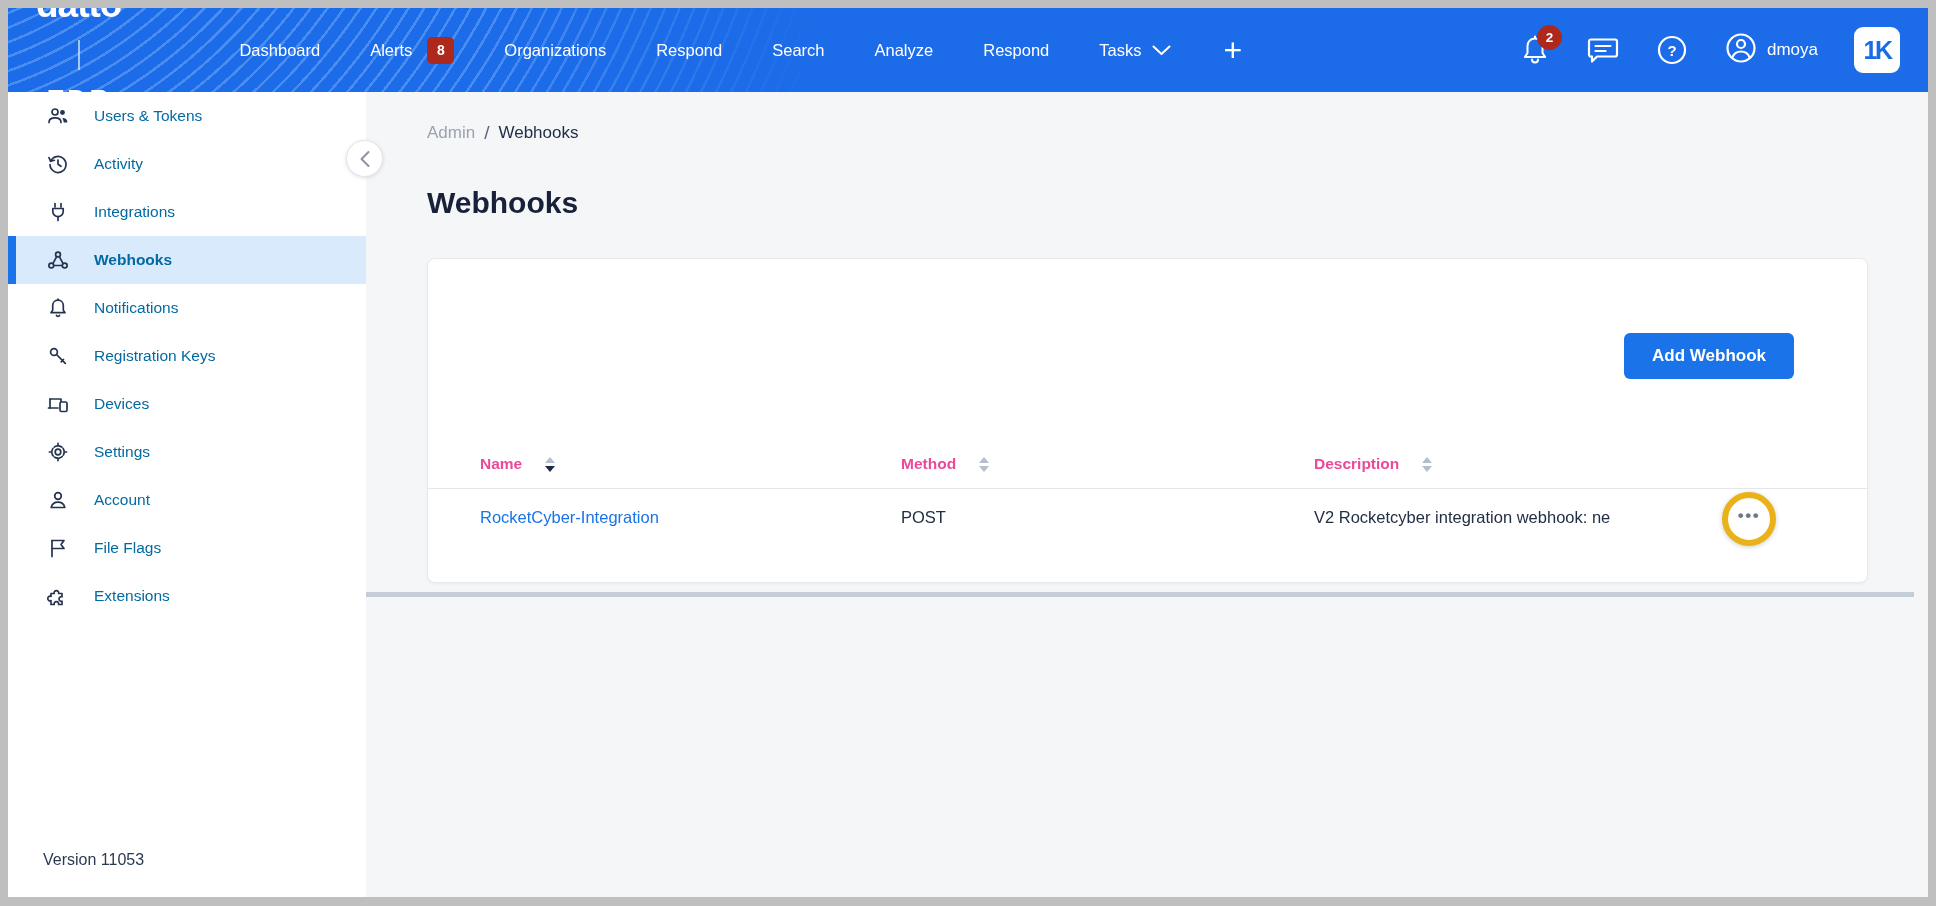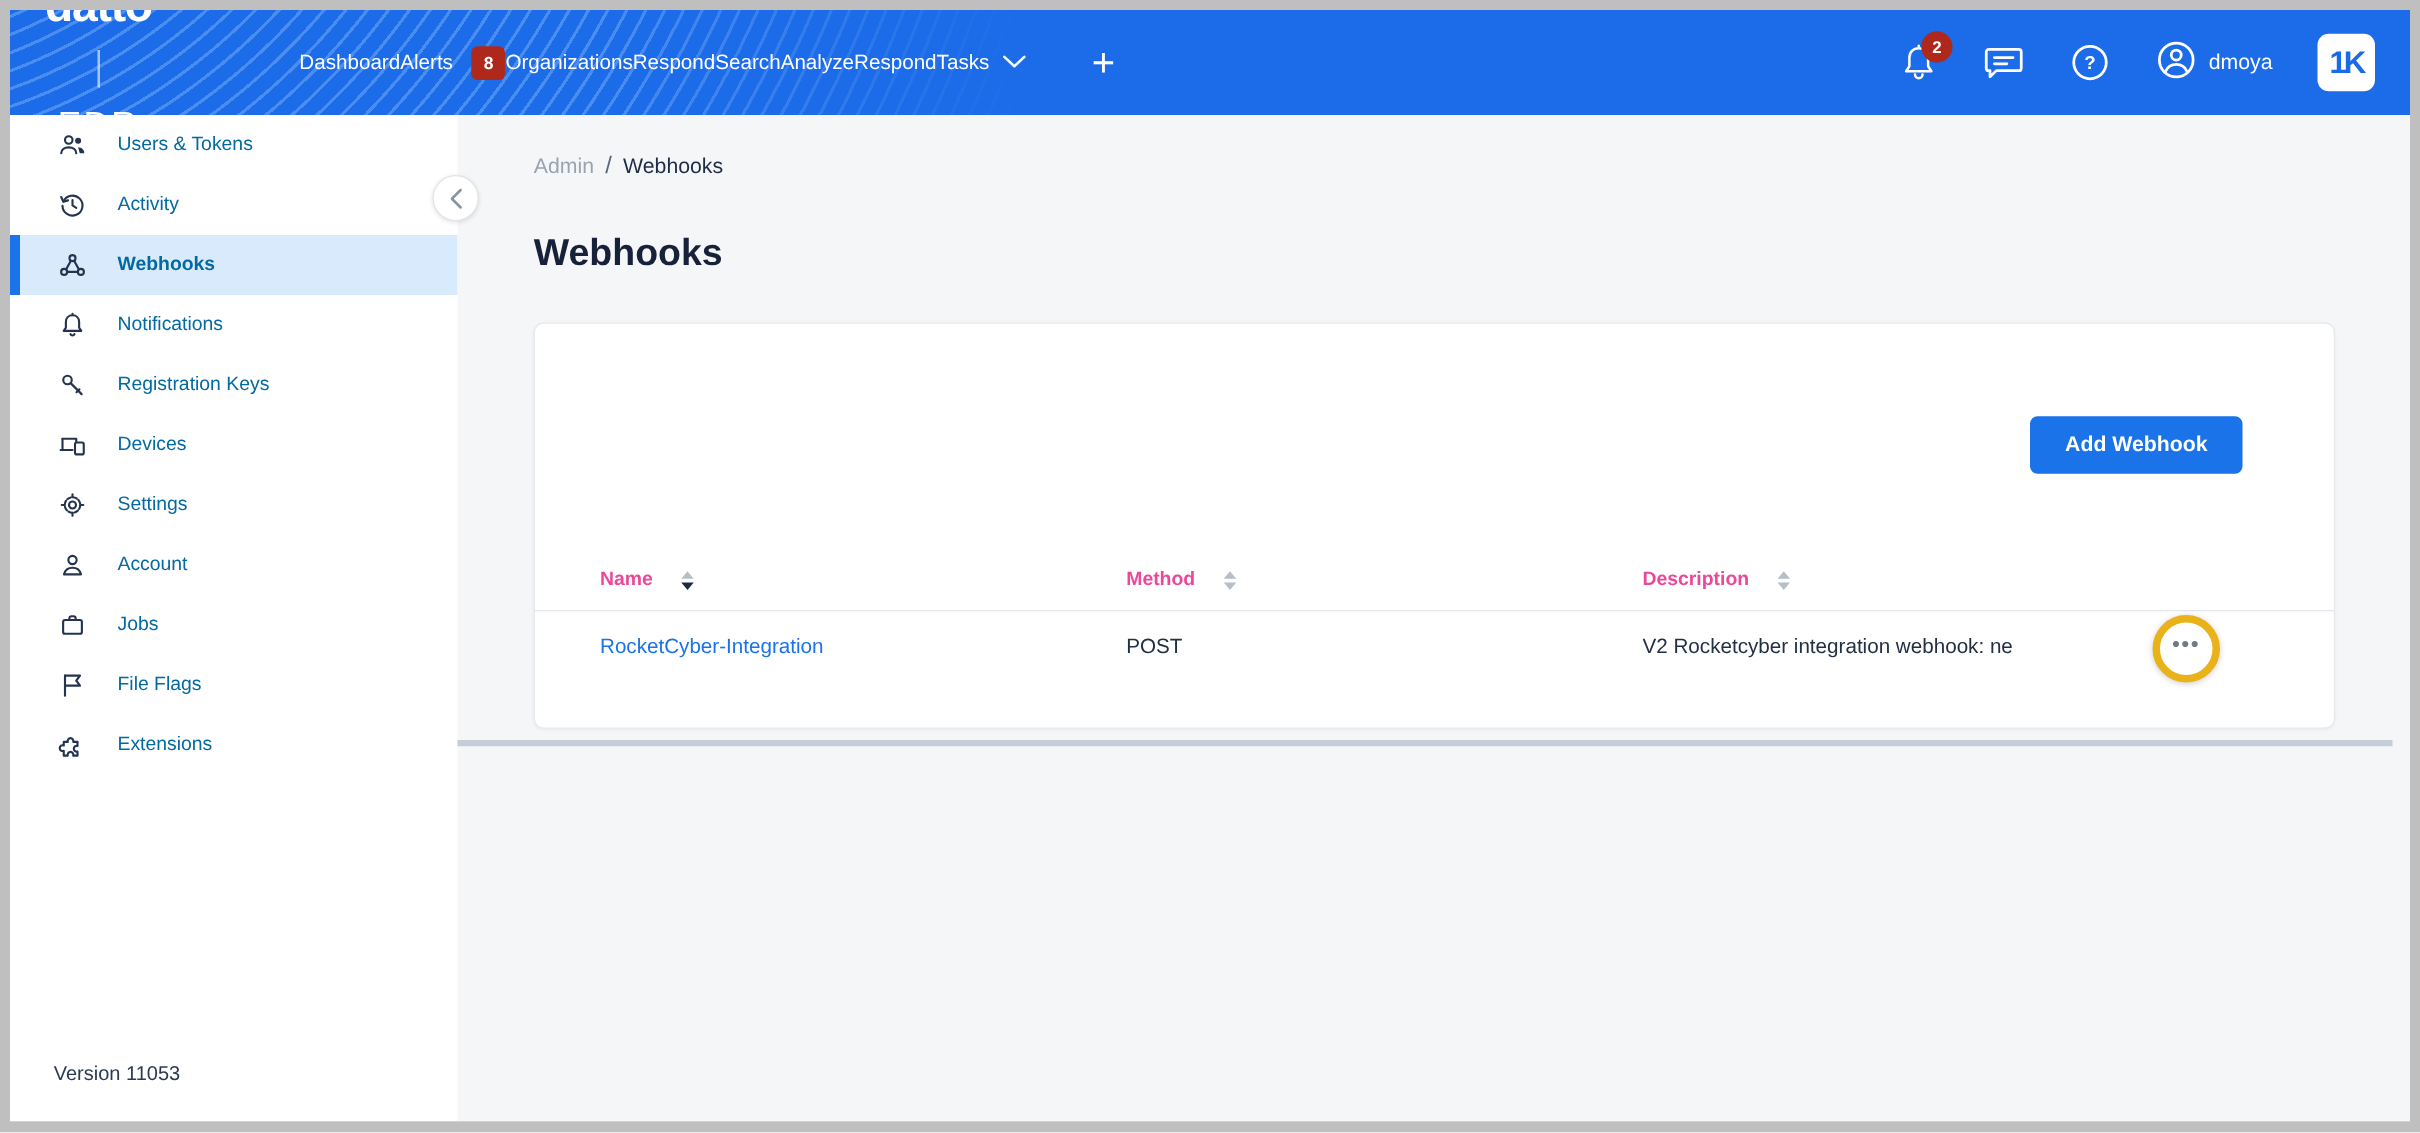--- a/index.html
+++ b/index.html
@@ -12,21 +12,21 @@
   .topbar::before { content:""; position:absolute; left:0; top:0; bottom:0; width:860px;
     background: repeating-radial-gradient(circle at -140px -330px, transparent 0 11px, rgba(150,195,255,.38) 11px 13.5px);
     -webkit-mask-image: linear-gradient(to right,#000 0 55%, transparent 94%);
     mask-image: linear-gradient(to right,#000 0 55%, transparent 94%);
     pointer-events:none; }
   .topbar > * { position:relative; z-index:1; }
   .brand { display:flex; align-items:center; gap:14px;flex-direction:column; }
   .brand-datto { color:#fff; font-size:37px; font-weight:700; letter-spacing:-1px; }
   .brand-sep { width:2px; height:30px; background:rgba(210,230,255,.75); }
   .brand-product { color:#fff; font-size:28px; font-weight:300; letter-spacing:2px; }
-  .nav { display:flex; align-items:center; margin-left:118px; }
+  .nav { display:flex; align-items:center; gap:50px; margin-left:118px; }
   .nav-item { color:#fff; font-size:16.5px; display:flex; align-items:center; cursor:pointer; white-space:nowrap; }
   .badge-sq { margin-left:15px; min-width:27px; height:27px; background:#ae281c; border-radius:5px; color:#fff; font-size:14px; font-weight:700; display:flex; align-items:center; justify-content:center; padding:0 6px; }
   .chev { margin-left:11px; }
   .top-plus { color:#fff; font-size:32px; font-weight:300; margin-left:52px; cursor:pointer; line-height:1; }
   .top-right { margin-left:auto; display:flex; align-items:center; gap:36px; }
   .icon-btn { position:relative; display:flex; align-items:center; cursor:pointer; }
   .badge-dot { position:absolute; top:-9px; right:-12px; min-width:25px; height:25px; background:#ae281c; border-radius:50%; color:#fff; font-size:13.5px; font-weight:700; display:flex; align-items:center; justify-content:center; }
   .user-chip { display:flex; align-items:center; gap:9px; color:#fff; font-size:17px; cursor:pointer; }
   .kaseya { width:46px; height:46px; background:#fff; border-radius:9px; display:flex; align-items:center; justify-content:center; color:#1a6be8; font-weight:800; font-size:25px; letter-spacing:-2.5px; cursor:pointer; }
 
@@ -166,20 +166,30 @@
       <div class="side-item">
         <span class="side-icon">
           <svg width="24" height="24" viewBox="0 0 24 24">
                 <path d="M4.7 9.2A8 8 0 1 1 4 12.6"></path>
                 <path d="M3 5.6l1.6 3.7 3.8-1"></path>
                 <path d="M12 8v4.3l3 2"></path>
               </svg>
         </span>
         <span class="side-label">Activity</span>
       </div>
+      <div class="side-item">
+        <span class="side-icon">
+          <svg width="24" height="24" viewBox="0 0 24 24">
+                <path d="M9 3.5v3.5 M15 3.5v3.5"></path>
+                <path d="M6.8 8.5h10.4v3a5.2 5.2 0 0 1-10.4 0z"></path>
+                <path d="M12 16.7v3.8"></path>
+              </svg>
+        </span>
+        <span class="side-label">Integrations</span>
+      </div>
       <div class="side-item active">
         <span class="side-icon">
           <svg width="24" height="24" viewBox="0 0 24 24">
                 <circle cx="12" cy="6.5" r="2.4"></circle>
                 <circle cx="5.3" cy="17.5" r="2.4"></circle>
                 <circle cx="18.7" cy="17.5" r="2.4"></circle>
                 <path d="M10.7 8.6 7 15.3 M13.3 8.6l3.7 6.7 M7.8 17.5h8.4"></path>
               </svg>
         </span>
         <span class="side-label">Webhooks</span>
@@ -223,29 +233,20 @@
         <span class="side-label">Settings</span>
       </div>
       <div class="side-item">
         <span class="side-icon">
           <svg width="24" height="24" viewBox="0 0 24 24">
                 <circle cx="12" cy="8" r="3.3"></circle>
                 <path d="M5.2 19.5c.9-3.6 3.6-5.3 6.8-5.3s5.9 1.7 6.8 5.3z"></path>
               </svg>
         </span>
         <span class="side-label">Account</span>
-      </div>
-      <div class="side-item">
-        <span class="side-icon">
-          <svg width="24" height="24" viewBox="0 0 24 24">
-                <rect x="4.5" y="8" width="15" height="11" rx="1.5"></rect>
-                <path d="M9.5 8V6.6A1.6 1.6 0 0 1 11.1 5h1.8a1.6 1.6 0 0 1 1.6 1.6V8"></path>
-              </svg>
-        </span>
-        <span class="side-label">Jobs</span>
       </div>
       <div class="side-item">
         <span class="side-icon">
           <svg width="24" height="24" viewBox="0 0 24 24">
                 <path d="M6 20.5V4.5"></path>
                 <path d="M6 4.5h12l-3 4 3 4H6"></path>
               </svg>
         </span>
         <span class="side-label">File Flags</span>
       </div>

